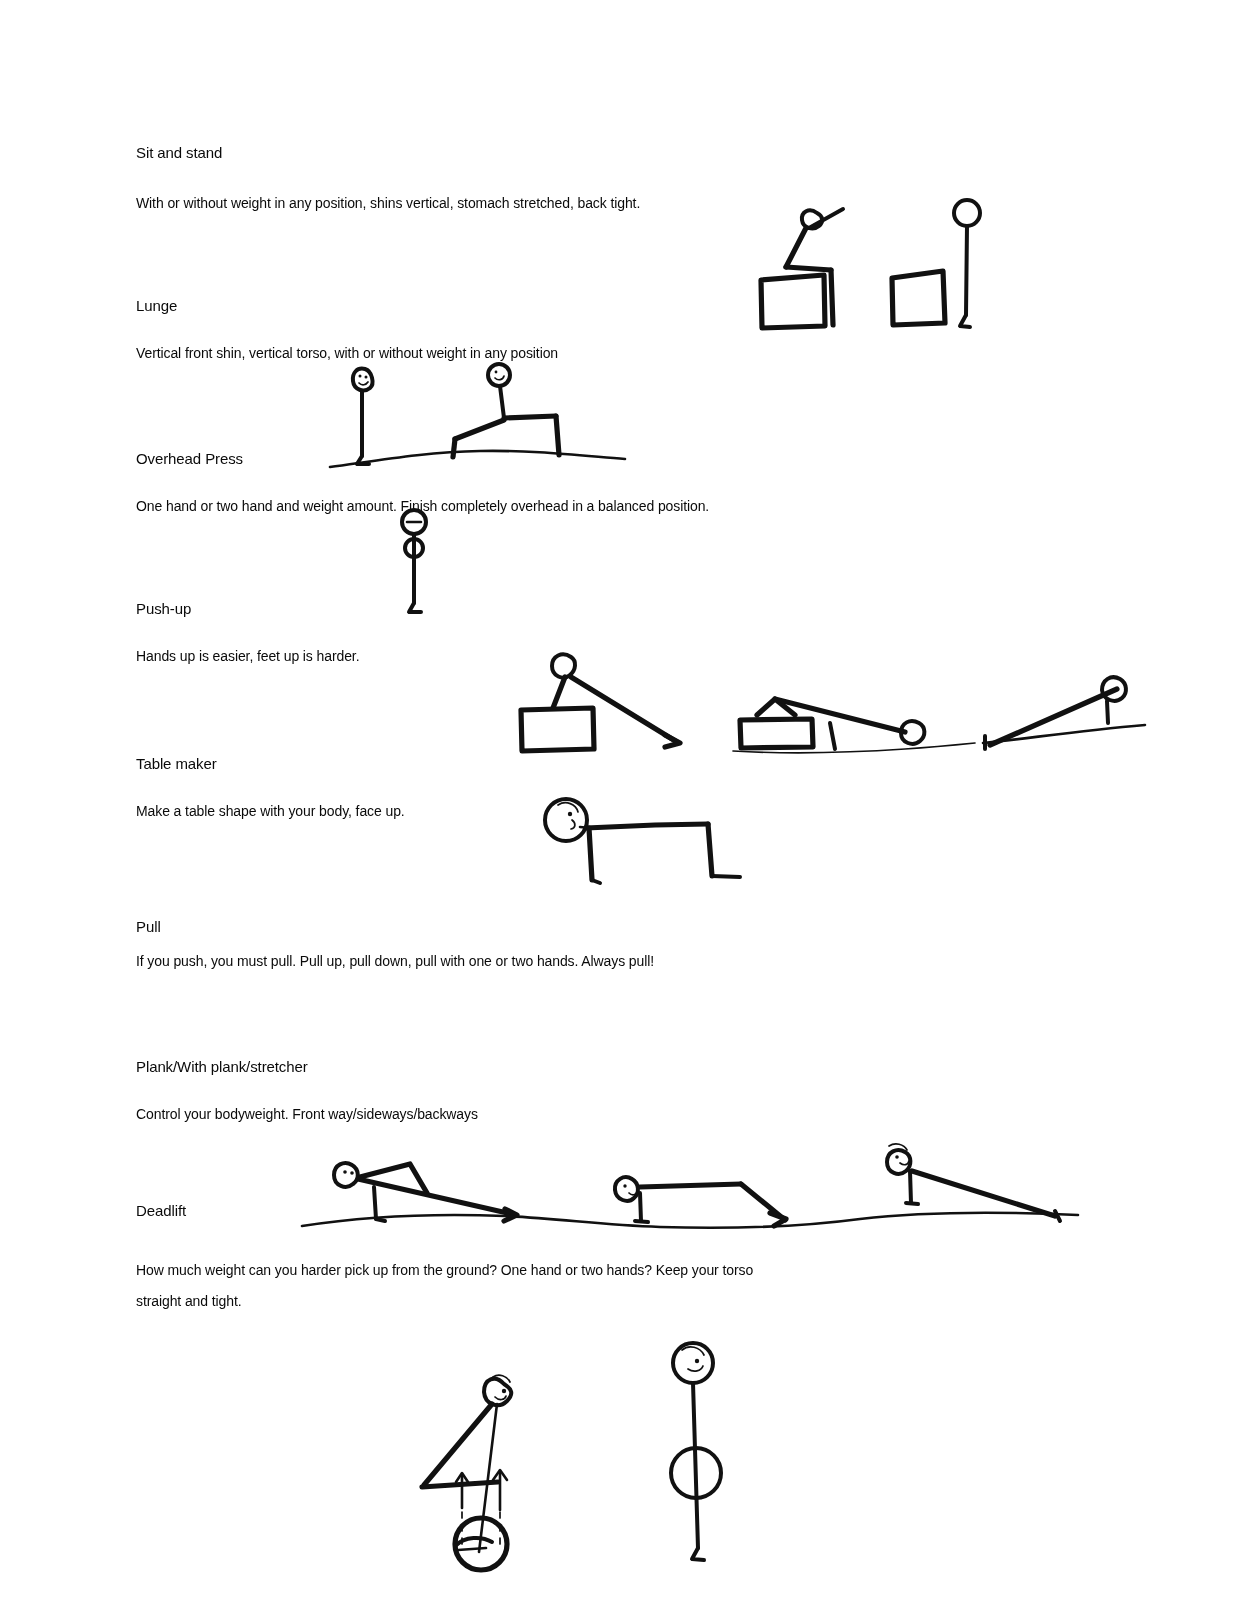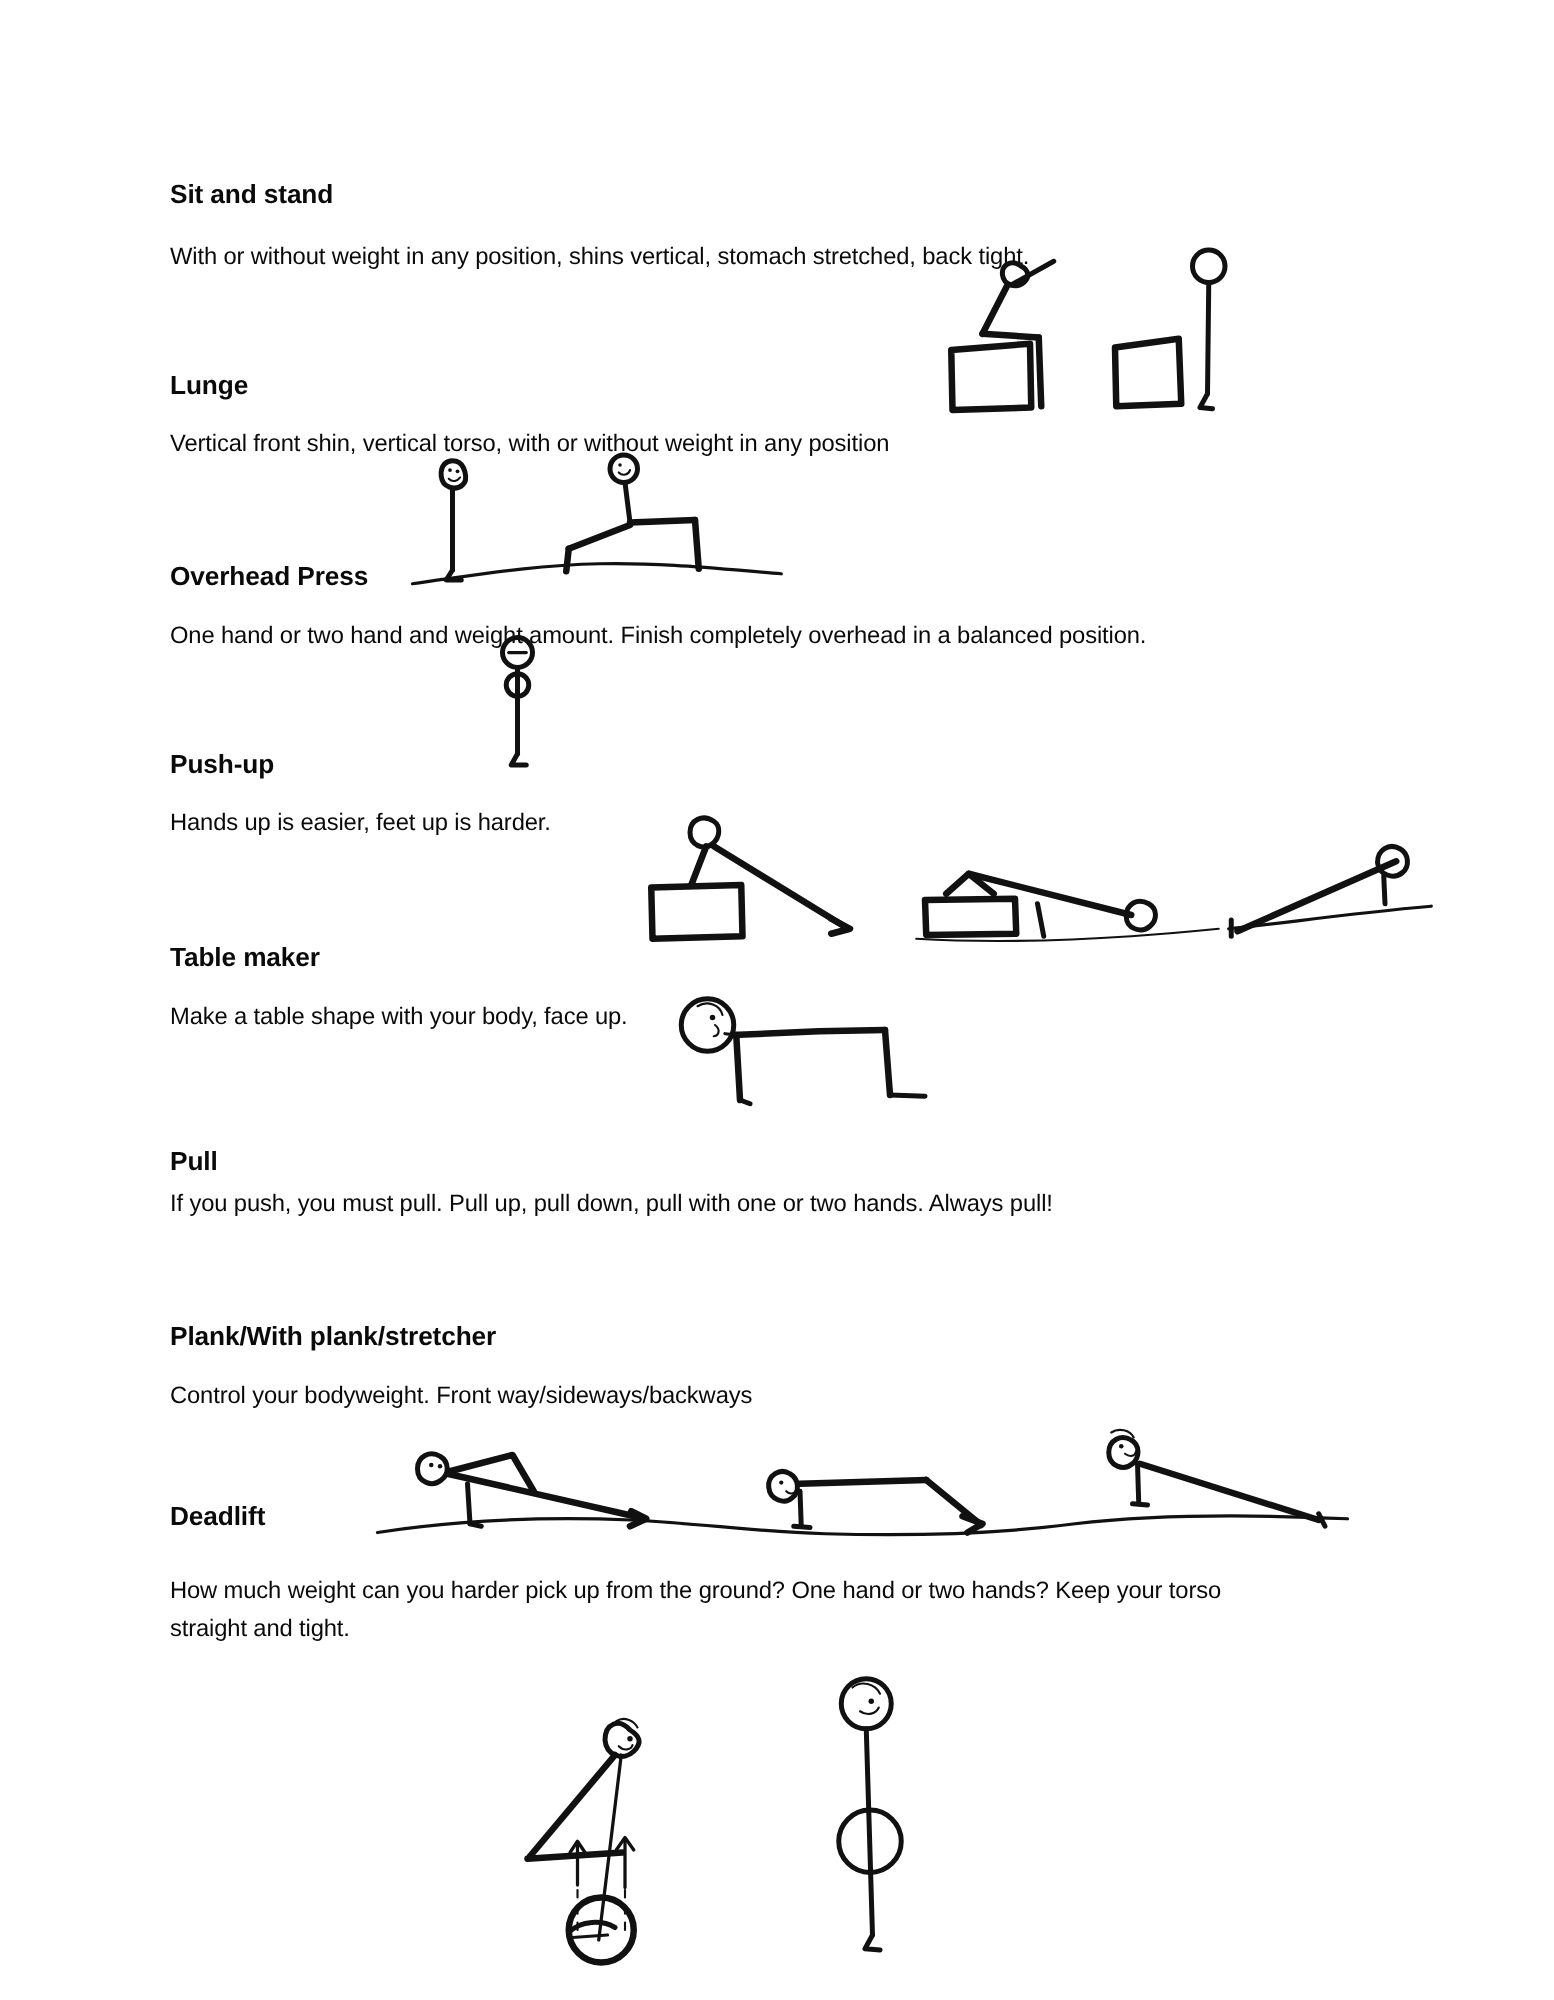--- a/index.html
+++ b/index.html
@@ -22,26 +22,26 @@
     height: 1600px;
     background: #ffffff;
   }
   .txt {
     position: absolute;
     white-space: nowrap;
     color: #0a0a0a;
     letter-spacing: -0.1px;
   }
   .heading {
-    font-weight: bold;
-    font-size: 21px;
+    font-weight: normal;
+    font-size: 15px;
   }
   .body-line {
     font-weight: normal;
-    font-size: 19px;
+    font-size: 14px;
   }
   .fig {
     position: absolute;
     pointer-events: none;
   }
   svg { display: block; overflow: visible; }
   .ink {
     fill: none;
     stroke: #111111;
     stroke-linecap: round;

